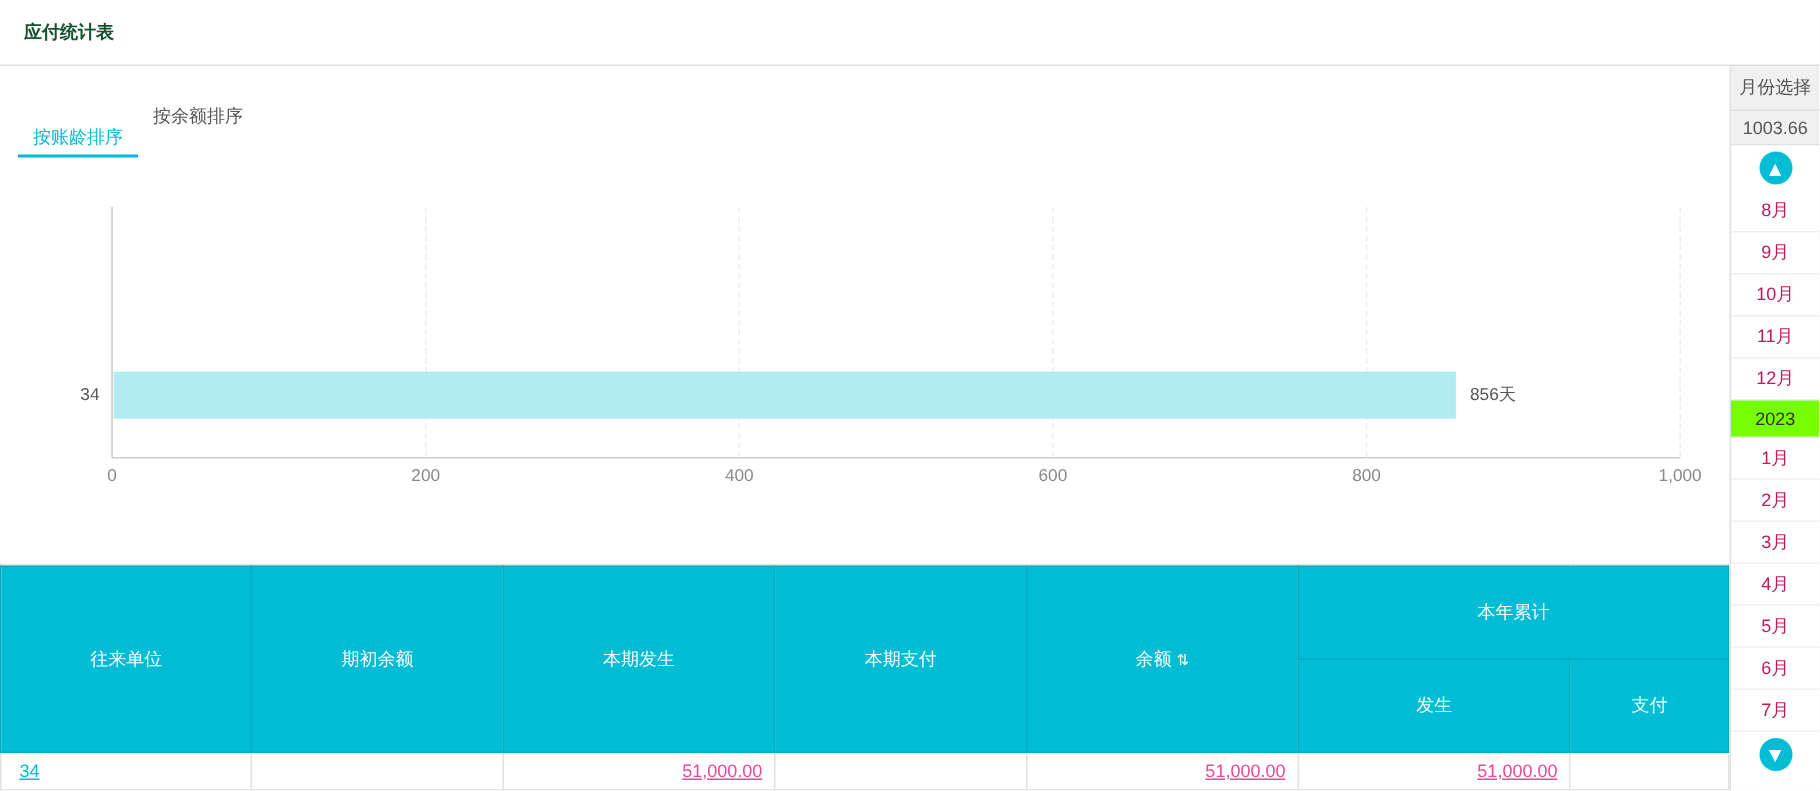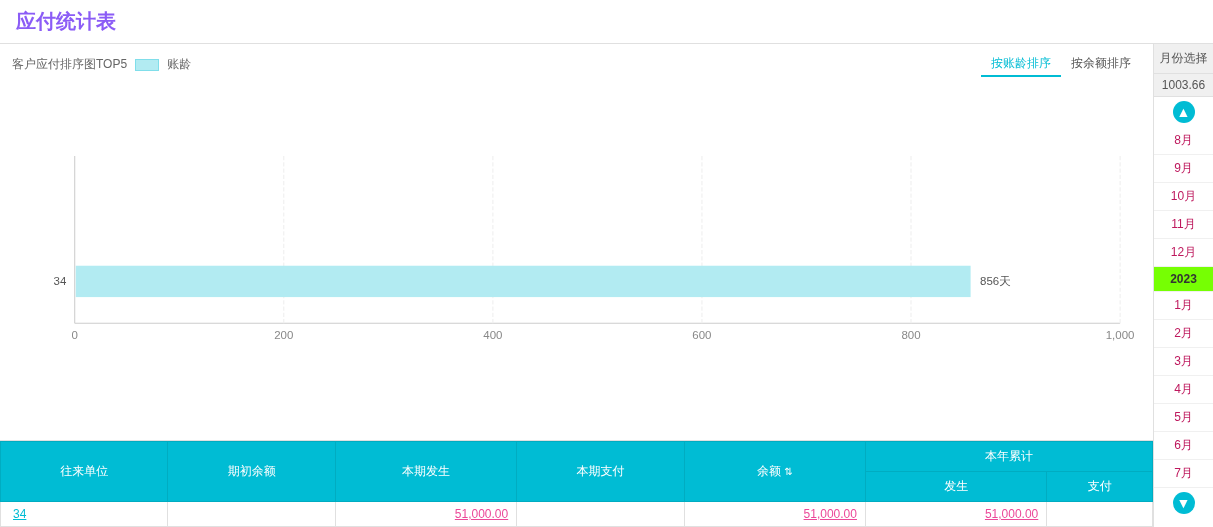--- a/index.html
+++ b/index.html
@@ -2,21 +2,21 @@
 <html><head>
   <meta charset="utf-8">
   <style>
     * { box-sizing: border-box; margin: 0; padding: 0; }
     body { font-family: 'Microsoft YaHei', Arial, sans-serif; font-size: 12px; background: #f5f5f5; color: #333; }
 
     .app-container { width: 1213px; height: 527px; background: #fff; display: flex; flex-direction: column; overflow: hidden; }
 
     
     .header { display: flex; align-items: center; justify-content: space-between; padding: 8px 16px; border-bottom: 1px solid #e0e0e0; background: #fff; height: 44px; }
-    .header-title { font-size: 20px; font-weight: bold; color: #8b5cf6; }
+    .header-title { font-size: 12px; font-weight: bold; color: #14532d; }
     .header-actions { display: flex; align-items: center; gap: 16px; }
     .header-action-item { display: flex; align-items: center; gap: 4px; cursor: pointer; color: #555; font-size: 13px; }
 
     
     .toggle-switch { position: relative; display: inline-block; width: 36px; height: 18px; }
     .toggle-switch input { opacity: 0; width: 0; height: 0; }
     .toggle-slider { position: absolute; top: 0; left: 0; right: 0; bottom: 0; background: #00bcd4; border-radius: 18px; }
     .toggle-slider:before { position: absolute; content: ""; height: 14px; width: 14px; left: 2px; bottom: 2px; background: white; border-radius: 50%; transform: translateX(18px); }
 
     
@@ -24,66 +24,61 @@
 
     
     .chart-section { flex: 1; display: flex; flex-direction: column; overflow: hidden; }
 
     
     .chart-header { display: flex; align-items: center; justify-content: space-between; padding: 8px 12px 4px 12px; }
     .chart-legend { display: flex; align-items: center; gap: 8px; font-size: 12px; color: #666; }
     .legend-box { width: 24px; height: 12px; background: #b2ebf2; border: 1px solid #80deea; }
     .chart-sort-btns { display: flex; gap: 0; }
     .sort-btn { padding: 3px 10px; font-size: 12px; cursor: pointer; border: none; background: none; color: #555; border-bottom: 2px solid transparent; }
-    .sort-btn.active { color: #00bcd4; border-bottom: 2px solid #00bcd4; }
+    .sort-btn.active { color: #00bcd4; border-bottom: 2px solid #00bcd4; margin-top: 28px; }
 
     
     .chart-wrapper { flex: 1; padding: 8px 12px; position: relative; min-height: 0; }
 
     
     .table-section { border-top: 1px solid #e0e0e0; }
     .data-table { width: 100%; border-collapse: collapse; }
-    .data-table th { background: #00bcd4; color: #fff; text-align: center; padding: 6px 8px; font-size: 12px; font-weight: normal; border: 1px solid #00acc1; }
+    .data-table th { background: #00bcd4; color: #fff; text-align: center; padding: 22px 8px; font-size: 12px; font-weight: normal; border: 1px solid #00acc1; }
     .data-table td { text-align: center; padding: 5px 8px; font-size: 12px; border: 1px solid #e0e0e0; background: #fff; }
     .data-table td:first-child { text-align: left; padding-left: 12px; }
     .data-table td a { color: #00bcd4; text-decoration: underline; cursor: pointer; }
     .data-table td.amount { text-align: right; padding-right: 8px; color: #ec4899; text-decoration: underline; }
     .th-group { text-align: center; }
 
     
     .sidebar { width: 60px; background: #fff; border-left: 1px solid #e0e0e0; display: flex; flex-direction: column; overflow-y: auto; }
     .sidebar-header { background: #f0f0f0; text-align: center; padding: 6px 4px; font-size: 12px; color: #555; border-bottom: 1px solid #e0e0e0; }
     .sidebar-year { background: #f0f0f0; text-align: center; padding: 4px; font-size: 12px; color: #555; border-bottom: 1px solid #e0e0e0; }
     .sidebar-nav-btn { display: flex; align-items: center; justify-content: center; padding: 4px; cursor: pointer; background: #fff; border: none; width: 100%; }
     .nav-circle { width: 22px; height: 22px; border-radius: 50%; background: #00bcd4; display: flex; align-items: center; justify-content: center; color: white; font-size: 14px; line-height: 1; }
     .sidebar-month { text-align: center; padding: 5px 4px; font-size: 12px; cursor: pointer; color: #be185d; border-bottom: 1px solid #f0f0f0; }
-    .sidebar-month.current-year { background: #76ff03; color: #333; font-weight: bold; }
+    .sidebar-month.current-year { background: #76ff03; color: #333; font-weight: normal; }
 
     
     .chart-svg { width: 100%; height: 100%; }
   </style>
 </head>
 <body>
 
 <div class="app-container">
 
   <div class="header">
     <div class="header-title">应付统计表</div>
   </div>
 
   <div class="main-content">
 
     <div class="chart-section">
 
       <div class="chart-header">
-        <div class="chart-legend">
-          <span>客户应付排序图TOP5</span>
-          <div class="legend-box"></div>
-          <span>账龄</span>
-        </div>
         <div class="chart-sort-btns">
           <button class="sort-btn active">按账龄排序</button>
           <button class="sort-btn">按余额排序</button>
         </div>
       </div>
 
       <div class="chart-wrapper">
         <svg class="chart-svg" viewBox="0 0 1080 220">
 
           <line x1="60" y1="10" x2="60" y2="170" stroke="#ccc" stroke-width="1"></line>

